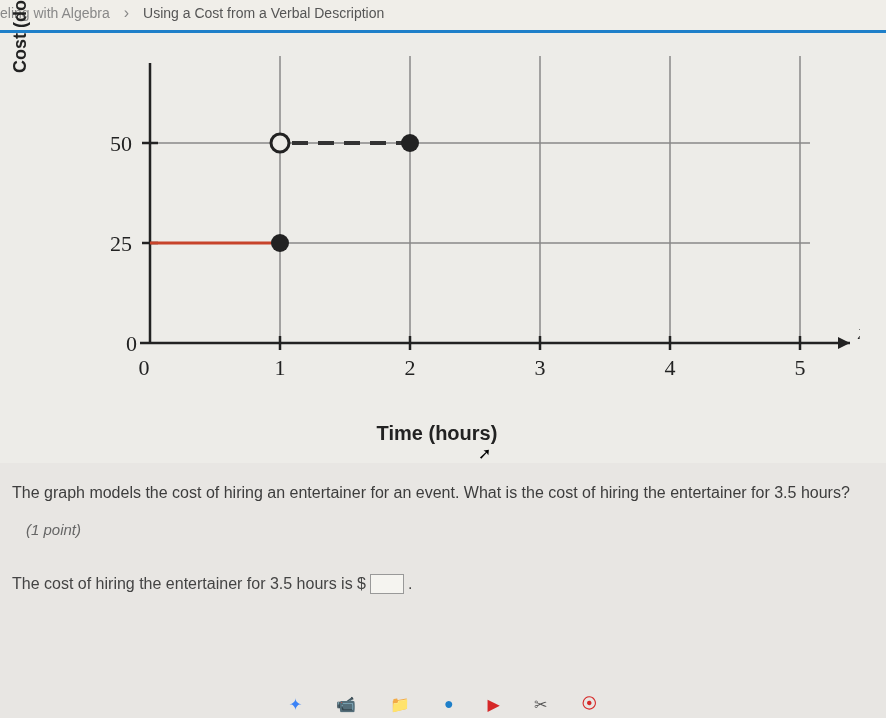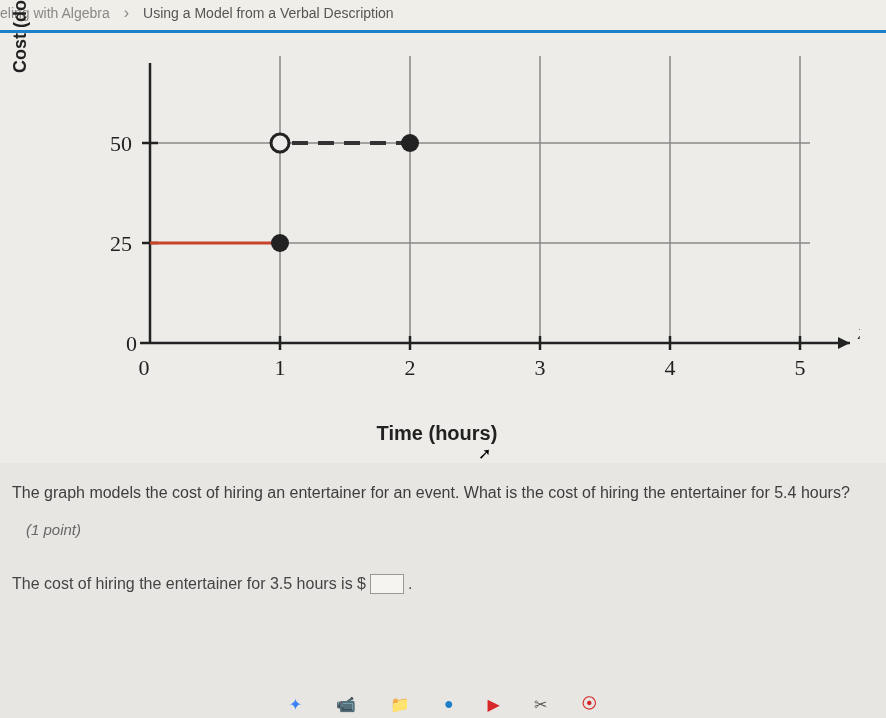--- a/index.html
+++ b/index.html
@@ -115,21 +115,21 @@
   .tb-multi { color: #d62828; font-size: 18px; }
   svg text.tick { font-size: 22px; fill: #222; font-family: 'Times New Roman', serif; }
   svg text.axisvar { font-style: italic; font-family: 'Times New Roman', serif; font-size: 20px; fill: #222; }
 </style>
 </head>
 <body>
 
 <div class="breadcrumb">
   <span class="crumb">eling with Algebra</span>
   <span class="chevron">›</span>
-  <span class="crumb active">Using a Model from a Verbal Description</span>
+  <span class="crumb active">Using a Cost from a Verbal Description</span>
 </div>
 
 <div class="chart-area">
   <div class="ylabel">Cost (doll</div>
 
   <svg class="chart-svg" width="800" height="360" viewBox="0 0 800 360">
 
     <line x1="90" y1="20" x2="90" y2="300" stroke="#222" stroke-width="2.5"></line>
     <line x1="220" y1="13" x2="220" y2="300" stroke="#888" stroke-width="1.5"></line>
     <line x1="350" y1="13" x2="350" y2="300" stroke="#888" stroke-width="1.5"></line>
@@ -170,21 +170,21 @@
     <circle cx="220" cy="200" r="9" fill="#222"></circle>
     <circle cx="220" cy="100" r="9" fill="#edece8" stroke="#222" stroke-width="3"></circle>
     <circle cx="350" cy="100" r="9" fill="#222"></circle>
   </svg>
 
   <div class="xlabel">Time (hours)</div>
   <span class="cursor-arrow" style="left: 478px; bottom: 0px;">➚</span>
 </div>
 
 <div class="question-area">
-  <div>The graph models the cost of hiring an entertainer for an event. What is the cost of hiring the entertainer for 5.4 hours?</div>
+  <div>The graph models the cost of hiring an entertainer for an event. What is the cost of hiring the entertainer for 3.5 hours?</div>
   <div class="points">(1 point)</div>
   <div class="answer-row">
     <span>The cost of hiring the entertainer for 3.5 hours is $</span>
     <input class="answer-input" type="text" value="" style="">
     <span>.</span>
   </div>
 </div>
 
 <div class="taskbar">
   <span class="tb-icon tb-blue">✦</span>

